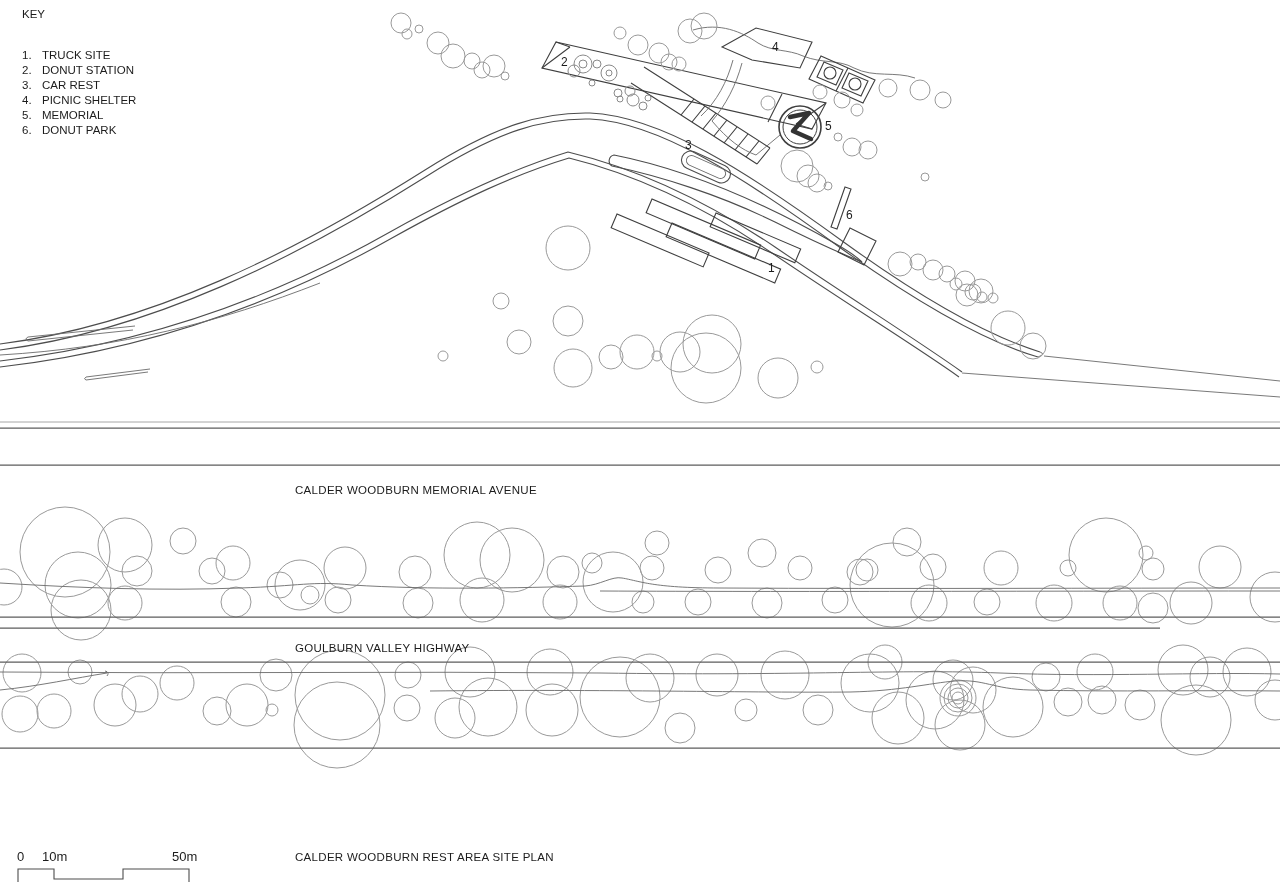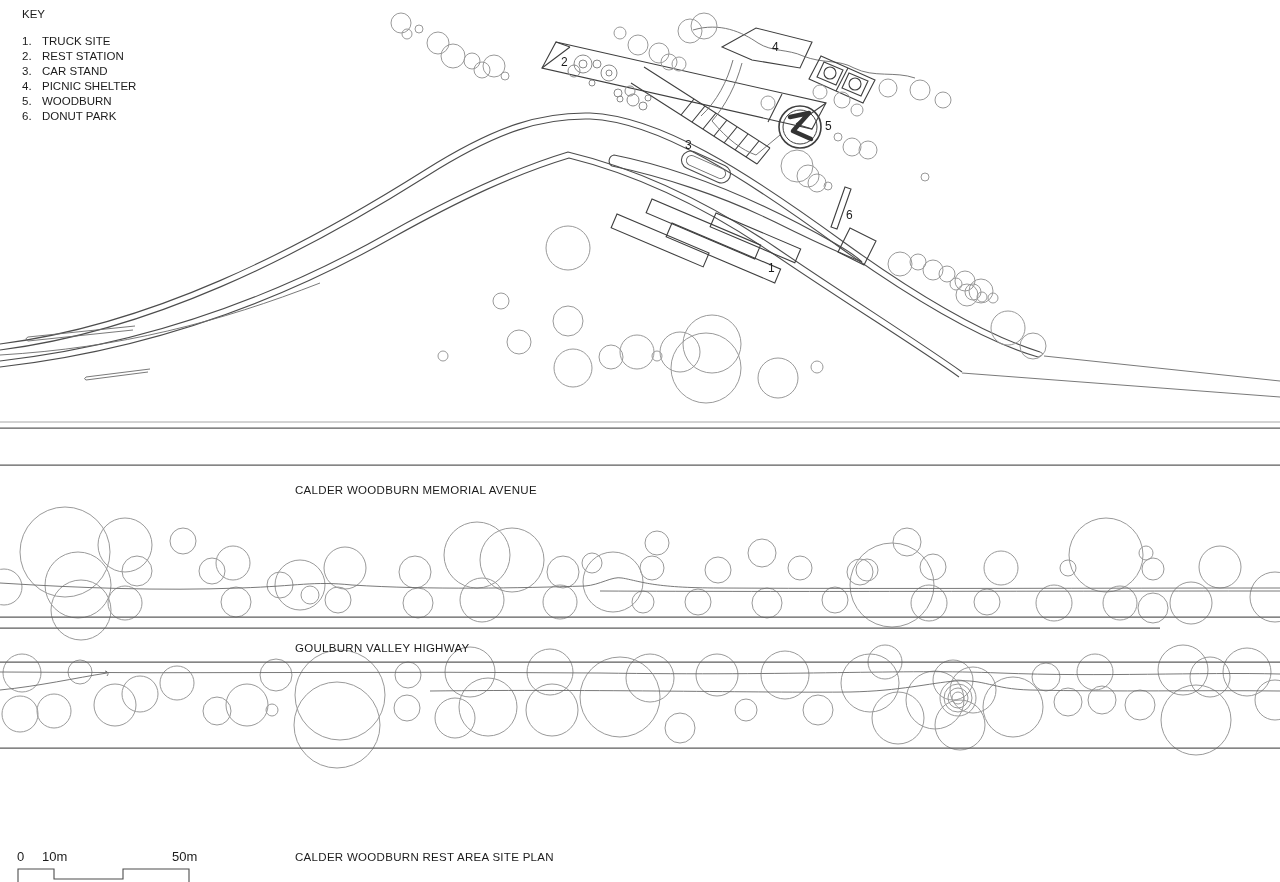--- a/index.html
+++ b/index.html
@@ -12,21 +12,21 @@
   .bldg{fill:none;stroke:#3f3f3f;stroke-width:1.1;}
   .corridor{fill:none;stroke:#5c5c5c;stroke-width:1.25;}
   .corridor-thin{fill:none;stroke:#8f8f8f;stroke-width:0.8;}
   .trees circle{fill:none;stroke:#9a9a9a;stroke-width:1;}
   .courtyard circle{fill:none;stroke:#8a8a8a;stroke-width:1;}
   .svg-label{font-family:"Liberation Sans",sans-serif;font-size:12px;fill:#1c1c1c;}
   .road-name{font-family:"Liberation Sans",sans-serif;font-size:11.5px;fill:#1c1c1c;letter-spacing:0.3px;}
   .scale-num{font-family:"Liberation Sans",sans-serif;font-size:13px;fill:#1c1c1c;}
   
   #key{position:absolute;left:22px;top:7px;font-size:11.5px;line-height:15px;}
-  #key .key-title{margin-bottom:12px;}
+  #key .key-title{margin-bottom:26px;}
   #key .key-item{display:flex;}
   #key .key-num{width:20px;}
 </style>
 </head>
 <body>
 
 <div id="page">
 
   <svg id="plan-svg" width="1280" height="882" viewBox="0 0 1280 882">
 
@@ -320,33 +320,33 @@
   </svg>
 
   <div id="key">
     <div class="key-title">KEY</div>
     <div class="key-item">
       <span class="key-num">1.</span>
       <span>TRUCK SITE</span>
     </div>
     <div class="key-item">
       <span class="key-num">2.</span>
-      <span>REST STATION</span>
+      <span>DONUT STATION</span>
     </div>
     <div class="key-item">
       <span class="key-num">3.</span>
-      <span>CAR STAND</span>
+      <span>CAR REST</span>
     </div>
     <div class="key-item">
       <span class="key-num">4.</span>
       <span>PICNIC SHELTER</span>
     </div>
     <div class="key-item">
       <span class="key-num">5.</span>
-      <span>WOODBURN</span>
+      <span>MEMORIAL</span>
     </div>
     <div class="key-item">
       <span class="key-num">6.</span>
       <span>DONUT PARK</span>
     </div>
   </div>
 
 </div>
 
 </body></html>

